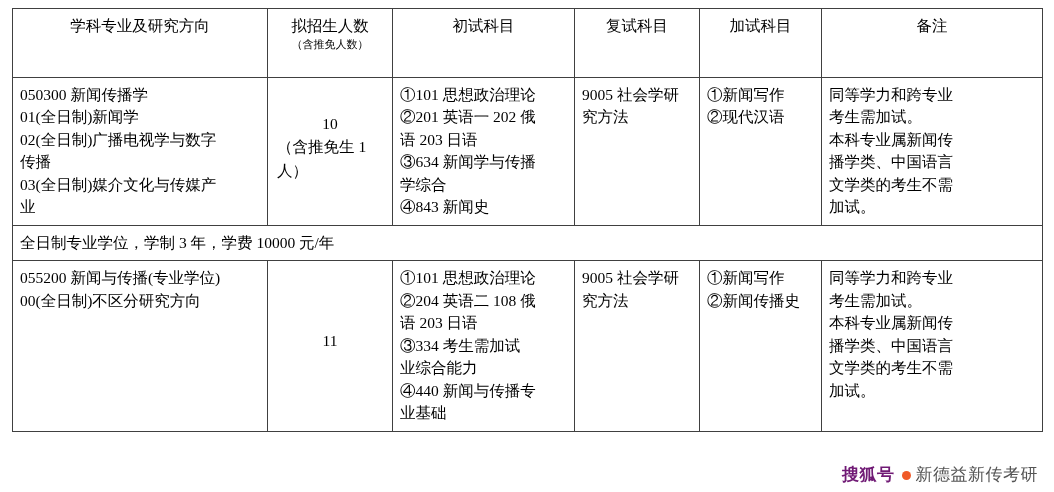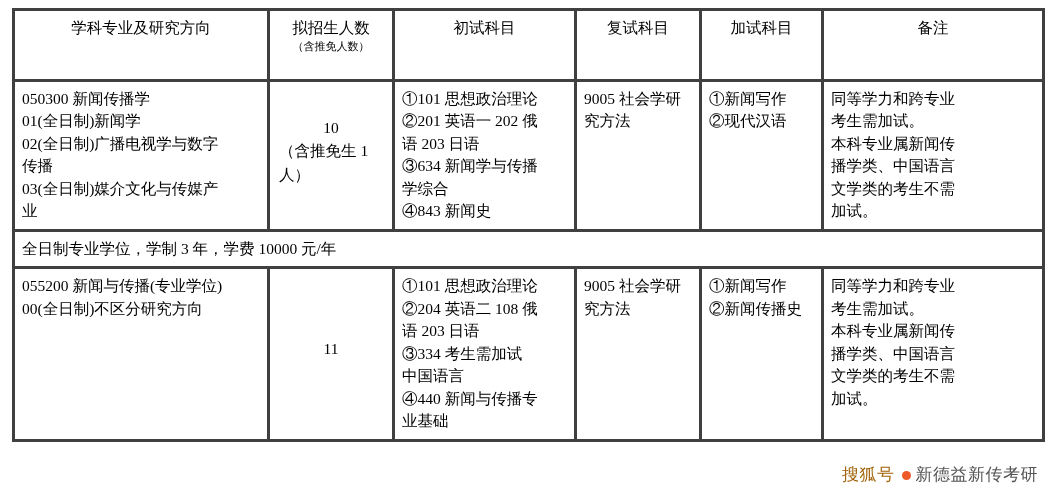--- a/index.html
+++ b/index.html
@@ -20,21 +20,21 @@
     left: 12px;
     top: 8px;
     width: 1030px;
   }
   table.admit {
     border-collapse: collapse;
     width: 1030px;
     table-layout: fixed;
   }
   table.admit td, table.admit th {
-    border: 3px solid #404040;
+    border: 1px solid #404040;
     vertical-align: top;
     padding: 6px 7px 6px 7px;
     font-size: 15.5px;
     line-height: 1.45;
     font-weight: normal;
   }
   thead th {
     text-align: center;
     vertical-align: middle;
     font-weight: bold;
@@ -79,22 +79,22 @@
     right: 16px;
     bottom: 6px;
     font-family: "Liberation Sans", sans-serif;
     font-size: 17px;
     color: #555555;
     letter-spacing: 0.5px;
     white-space: nowrap;
   }
   .wm-logo {
     display: inline-block;
-    color: #a16207;
-    font-weight: normal;
+    color: #701a75;
+    font-weight: bold;
     margin-right: 4px;
   }
   .wm-dot {
     display: inline-block;
     width: 9px;
     height: 9px;
     border-radius: 50%;
     background: #f05a28;
     margin: 0 5px 0 3px;
     vertical-align: middle;
@@ -193,21 +193,21 @@
         <td class="cell-center">
           <div style="padding-top:62px;">
             <span class="num-block">11</span>
           </div>
         </td>
         <td class="lines">
           <span>①101 思想政治理论</span>
           <span>②204 英语二 108 俄</span>
           <span>语 203 日语</span>
           <span>③334 考生需加试</span>
-          <span>中国语言</span>
+          <span>业综合能力</span>
           <span>④440 新闻与传播专</span>
           <span>业基础</span>
         </td>
         <td class="lines">
           <span>9005  社会学研</span>
           <span>究方法</span>
         </td>
         <td class="lines">
           <span>①新闻写作</span>
           <span>②新闻传播史</span>

